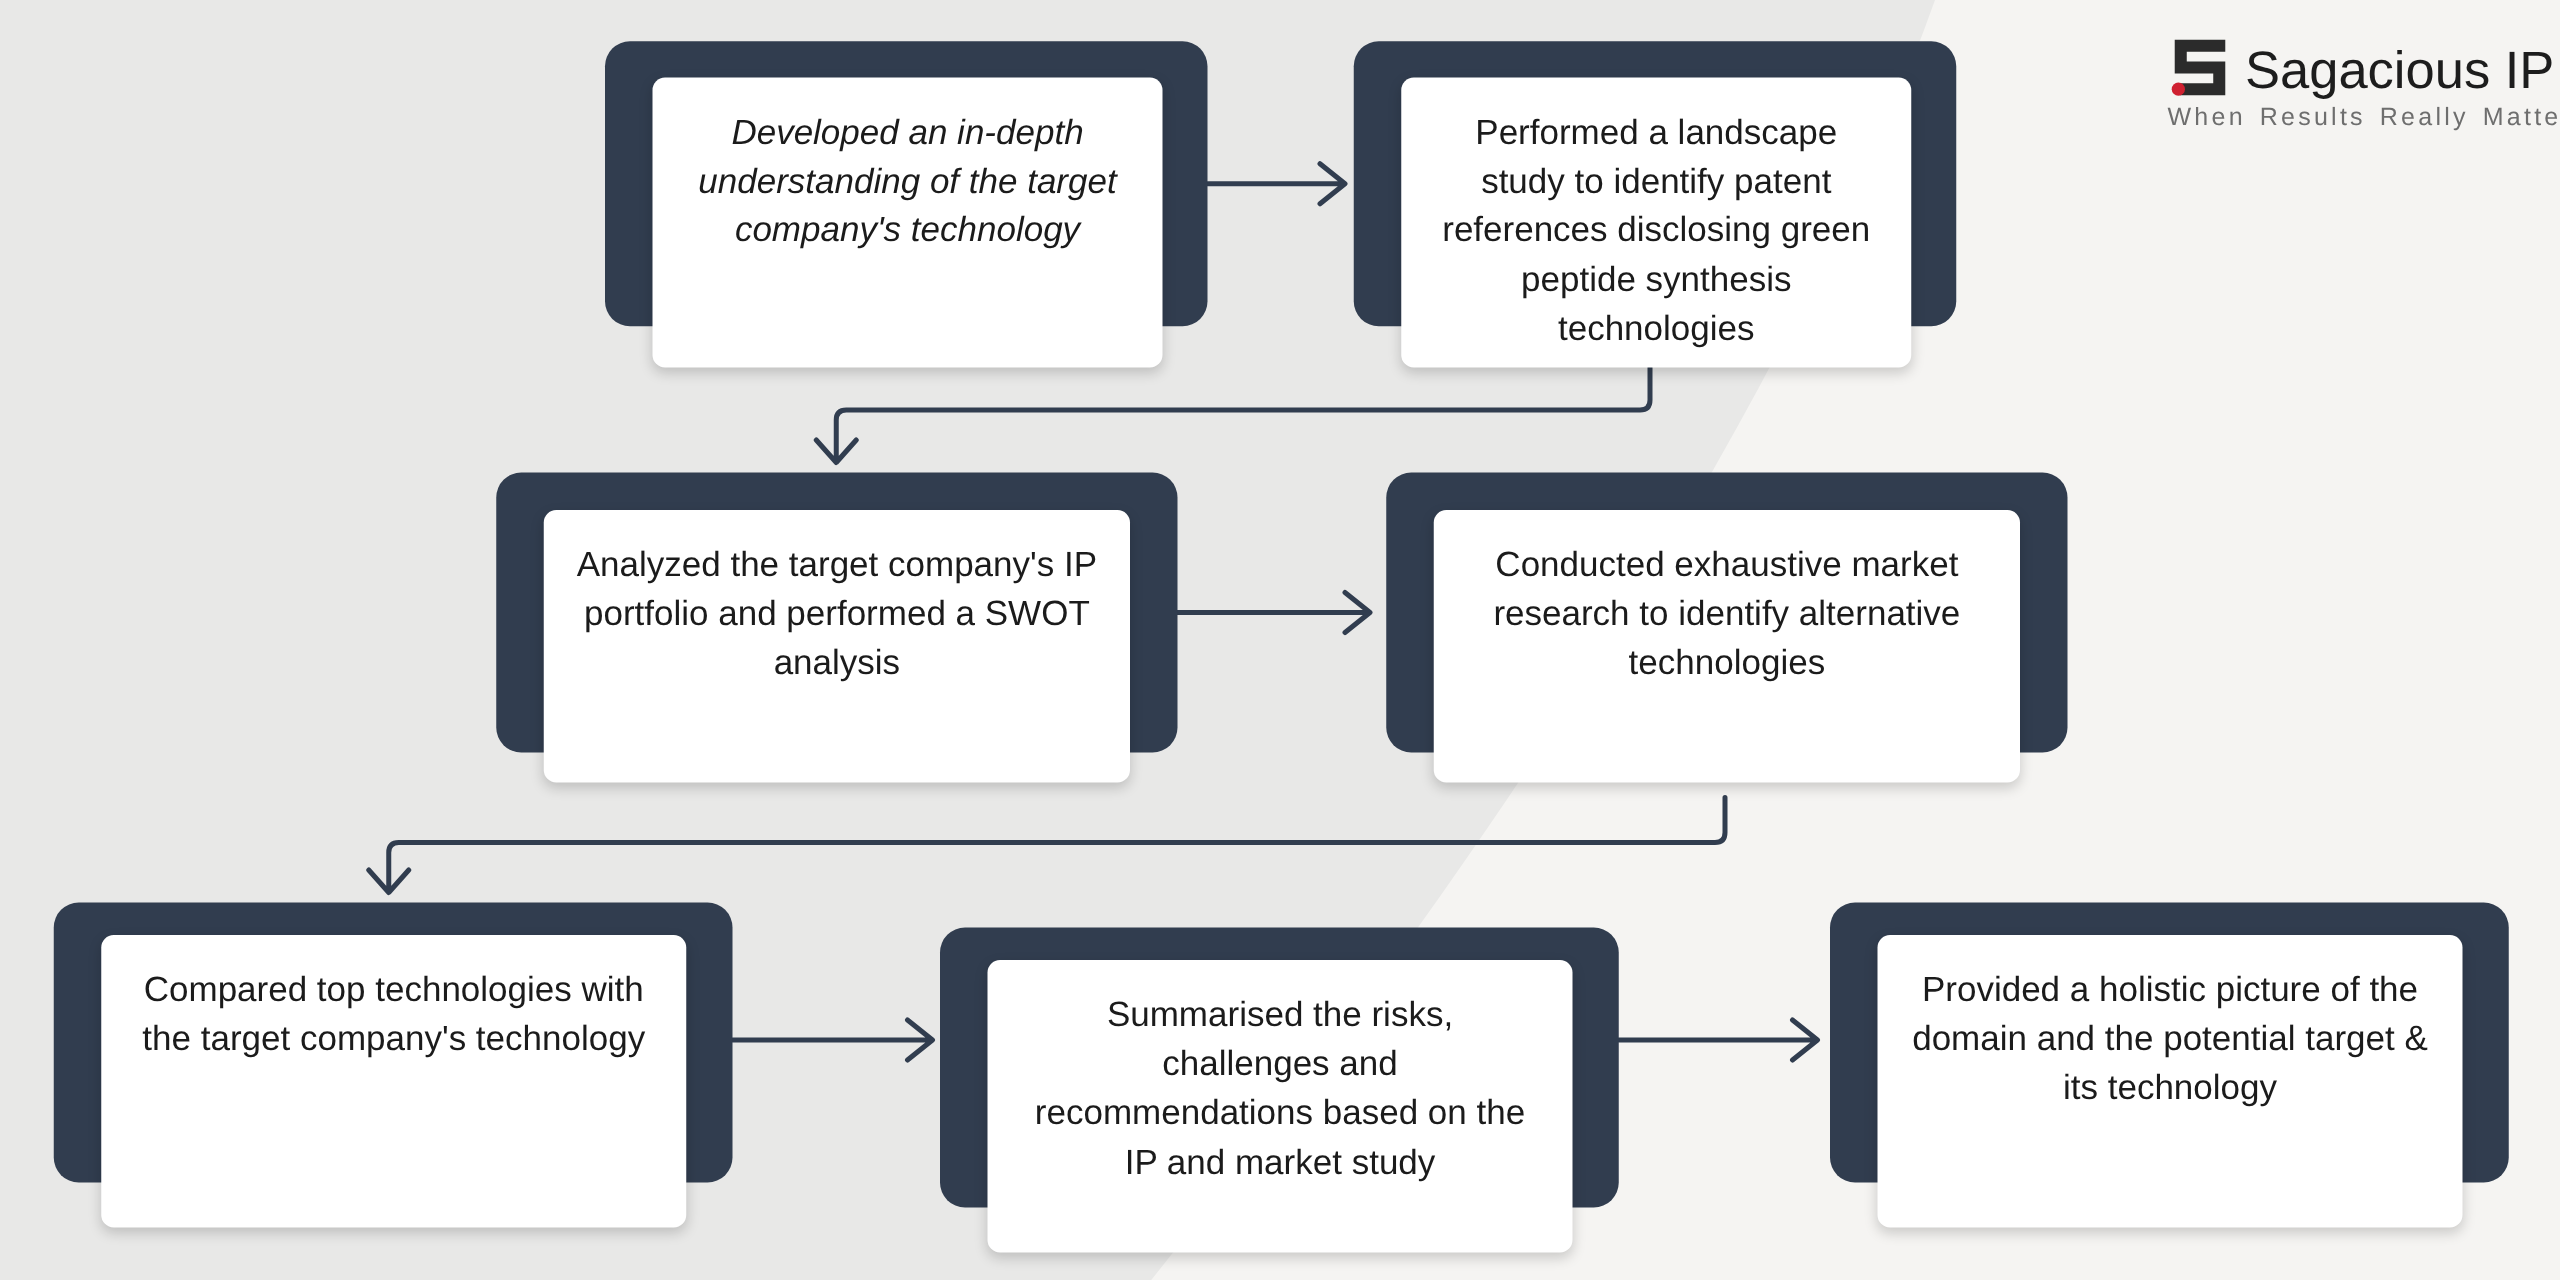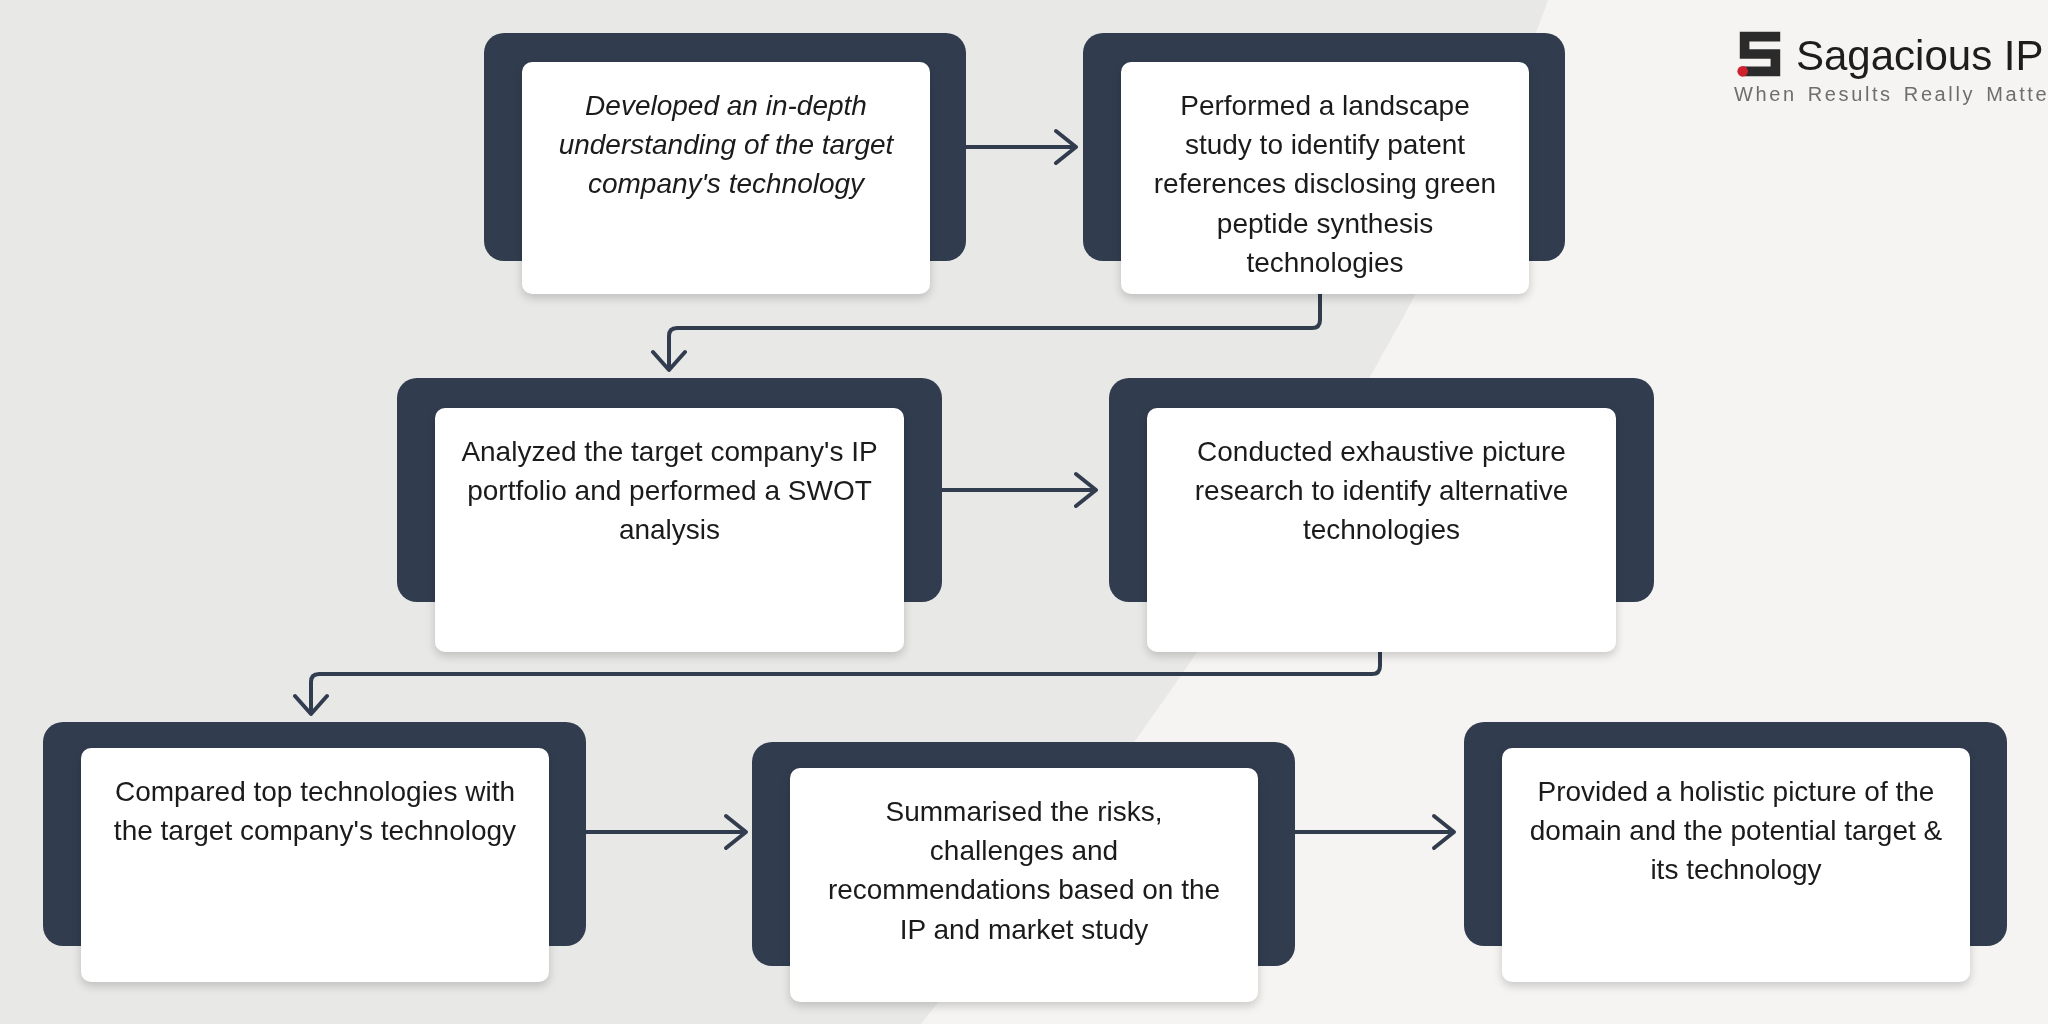--- a/index.html
+++ b/index.html
@@ -54,21 +54,21 @@
   
   #step1 { left: 484px; top: 33px; width: 482px; height: 261px; font-style: italic; }
   #step2 { left: 1083px; top: 33px; width: 482px; height: 325px; }
   #step1 .backdrop, #step2 .backdrop { width: 482px; height: 228px; }
   #step1 .card, #step2 .card { left: 38px; top: 29px; width: 408px; height: 232px; }
 
   
   #step3 { left: 397px; top: 378px; width: 545px; height: 260px; }
   #step4 { left: 1109px; top: 378px; width: 545px; height: 260px; }
   #step3 .backdrop, #step4 .backdrop { width: 545px; height: 224px; }
-  #step3 .card, #step4 .card { left: 38px; top: 30px; width: 469px; height: 244px; }
+  #step3 .card, #step4 .card { left: 38px; top: 30px; width: 469px; height: 218px; }
 
   
   #step5 { left: 43px; top: 722px; width: 543px; height: 260px; }
   #step6 { left: 752px; top: 722px; width: 543px; height: 260px; margin-top: 20px; }
   #step7 { left: 1464px; top: 722px; width: 623px; height: 260px; }
   #step5 .backdrop, #step6 .backdrop, #step7 .backdrop { width: 543px; height: 224px; }
   #step5 .card, #step6 .card, #step7 .card { left: 38px; top: 26px; width: 468px; height: 234px; }
 
   
   .logo {
@@ -133,21 +133,21 @@
   <div class="step" id="step3">
     <div class="backdrop"></div>
     <div class="card">
       <p class="step-text">Analyzed the target company's IP portfolio and performed a SWOT analysis</p>
     </div>
   </div>
 
   <div class="step" id="step4">
     <div class="backdrop"></div>
     <div class="card">
-      <p class="step-text">Conducted exhaustive picture research to identify alternative technologies</p>
+      <p class="step-text">Conducted exhaustive market research to identify alternative technologies</p>
     </div>
   </div>
 
   <div class="step" id="step5">
     <div class="backdrop"></div>
     <div class="card">
       <p class="step-text">Compared top technologies with the target company's technology</p>
     </div>
   </div>
 

